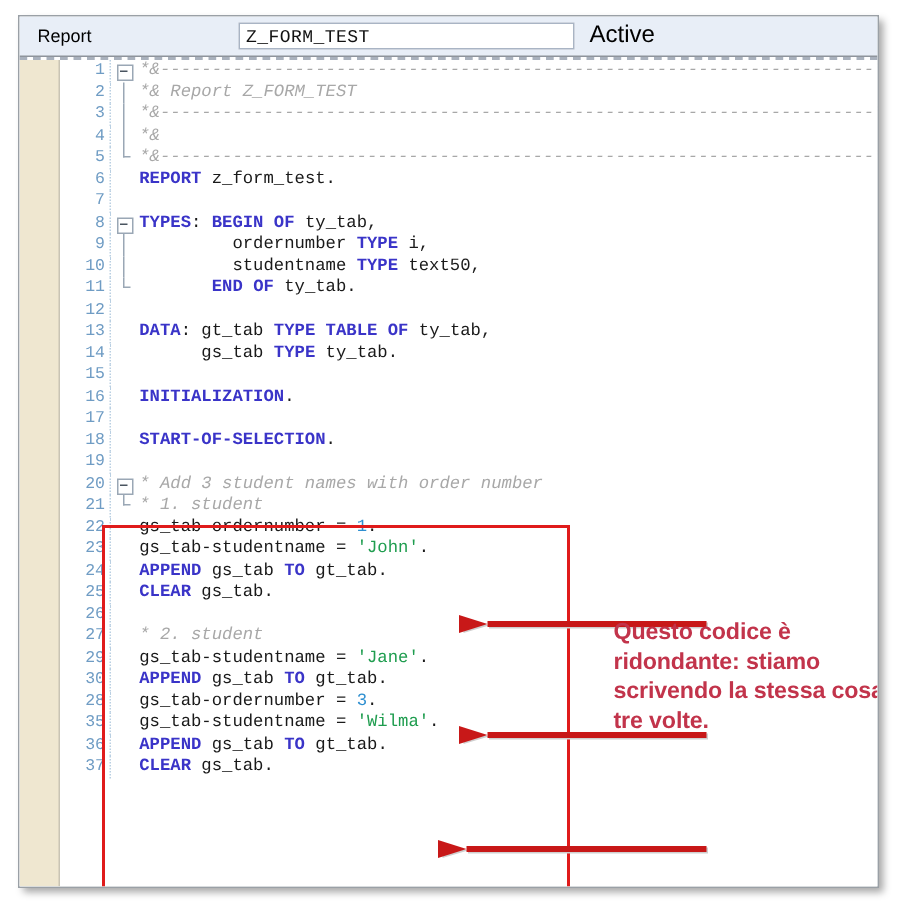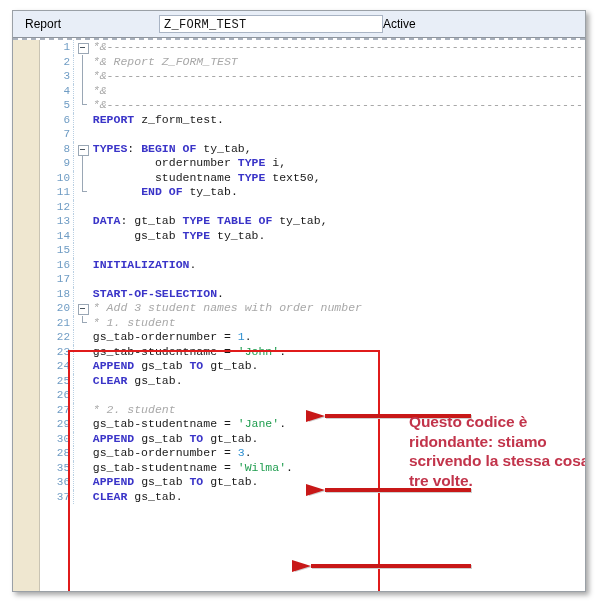--- a/index.html
+++ b/index.html
@@ -47,22 +47,23 @@
     background: #ffffff;
     border: 1px solid #a9b4c4;
     font-family: "Liberation Mono", monospace;
     font-size: 12px;
     color: #111111;
     padding-left: 4px;
     box-sizing: border-box;
     letter-spacing: 0.3px;
   }
   .hdr-status {
-    font-size: 12px;
+    font-size: 16px;
     color: #000000;
+    margin-left: 10px;
     white-space: nowrap;
   }
   
   .dashed-sep {
     height: 2px;
     background-image: repeating-linear-gradient(to right,
         #a9b1bd 0px, #a9b1bd 5px, transparent 5px, transparent 9px);
     background-position: 0 0;
     background-repeat: repeat-x;
     background-size: 9px 2px;
@@ -203,20 +204,21 @@
           <div class="code-line"><span class="ln">9</span><span class="src">&nbsp;&nbsp;         <span class="ident">ordernumber</span> <span class="kw">TYPE</span> <span class="ident">i</span><span class="punc">,</span></span><span class="guide"></span></div>
           <div class="code-line"><span class="ln">10</span><span class="src">&nbsp;&nbsp;         <span class="ident">studentname</span> <span class="kw">TYPE</span> <span class="ident">text50</span><span class="punc">,</span></span><span class="guide"></span></div>
           <div class="code-line"><span class="ln">11</span><span class="src">&nbsp;&nbsp;       <span class="kw">END</span> <span class="kw">OF</span> <span class="ident">ty_tab</span><span class="punc">.</span></span><span class="guide-end"></span></div>
           <div class="code-line"><span class="ln">12</span><span class="src">&nbsp;&nbsp;</span></div>
           <div class="code-line"><span class="ln">13</span><span class="src">&nbsp;&nbsp;<span class="kw">DATA</span><span class="punc">:</span> <span class="ident">gt_tab</span> <span class="kw">TYPE</span> <span class="kw">TABLE</span> <span class="kw">OF</span> <span class="ident">ty_tab</span><span class="punc">,</span></span></div>
           <div class="code-line"><span class="ln">14</span><span class="src">&nbsp;&nbsp;      <span class="ident">gs_tab</span> <span class="kw">TYPE</span> <span class="ident">ty_tab</span><span class="punc">.</span></span></div>
           <div class="code-line"><span class="ln">15</span><span class="src">&nbsp;&nbsp;</span></div>
           <div class="code-line"><span class="ln">16</span><span class="src">&nbsp;&nbsp;<span class="kw">INITIALIZATION</span><span class="punc">.</span></span></div>
           <div class="code-line"><span class="ln">17</span><span class="src">&nbsp;&nbsp;</span></div>
           <div class="code-line"><span class="ln">18</span><span class="src">&nbsp;&nbsp;<span class="kw">START-OF-SELECTION</span><span class="punc">.</span></span></div>
+          <div class="code-line"><span class="ln">19</span><span class="src">&nbsp;&nbsp;</span></div>
           <div class="code-line"><span class="ln">20</span><span class="src">&nbsp;&nbsp;<span class="cmt">* Add 3 student names with order number</span></span><span class="fold"></span></div>
           <div class="code-line"><span class="ln">21</span><span class="src">&nbsp;&nbsp;<span class="cmt">* 1. student</span></span><span class="guide-end"></span></div>
           <div class="code-line"><span class="ln">22</span><span class="src">&nbsp;&nbsp;<span class="ident">gs_tab-ordernumber</span> <span class="punc">=</span> <span class="num">1</span><span class="punc">.</span></span></div>
           <div class="code-line"><span class="ln">23</span><span class="src">&nbsp;&nbsp;<span class="ident">gs_tab-studentname</span> <span class="punc">=</span> <span class="str">'John'</span><span class="punc">.</span></span></div>
           <div class="code-line"><span class="ln">24</span><span class="src">&nbsp;&nbsp;<span class="kw">APPEND</span> <span class="ident">gs_tab</span> <span class="kw">TO</span> <span class="ident">gt_tab</span><span class="punc">.</span></span></div>
           <div class="code-line"><span class="ln">25</span><span class="src">&nbsp;&nbsp;<span class="kw">CLEAR</span> <span class="ident">gs_tab</span><span class="punc">.</span></span></div>
           <div class="code-line"><span class="ln">26</span><span class="src">&nbsp;&nbsp;</span></div>
           <div class="code-line"><span class="ln">27</span><span class="src">&nbsp;&nbsp;<span class="cmt">* 2. student</span></span></div>
           <div class="code-line"><span class="ln">29</span><span class="src">&nbsp;&nbsp;<span class="ident">gs_tab-studentname</span> <span class="punc">=</span> <span class="str">'Jane'</span><span class="punc">.</span></span></div>
           <div class="code-line"><span class="ln">30</span><span class="src">&nbsp;&nbsp;<span class="kw">APPEND</span> <span class="ident">gs_tab</span> <span class="kw">TO</span> <span class="ident">gt_tab</span><span class="punc">.</span></span></div>

